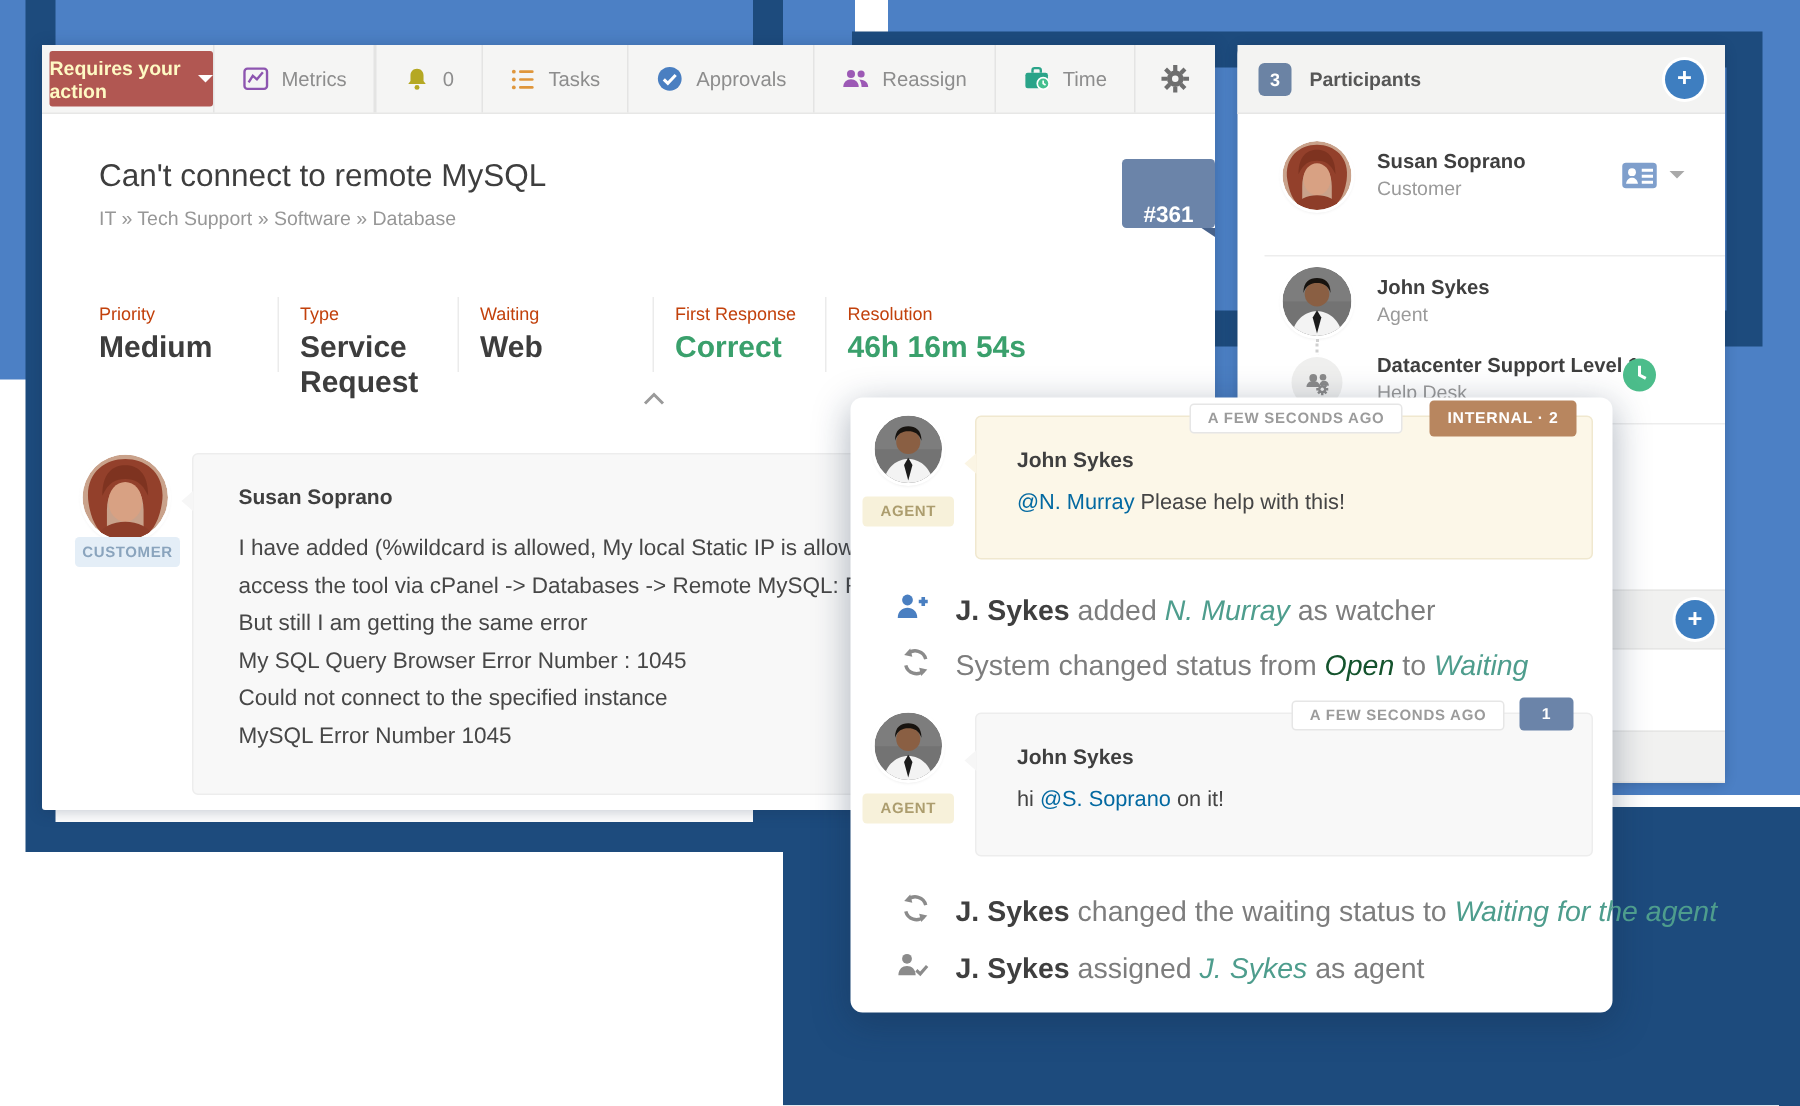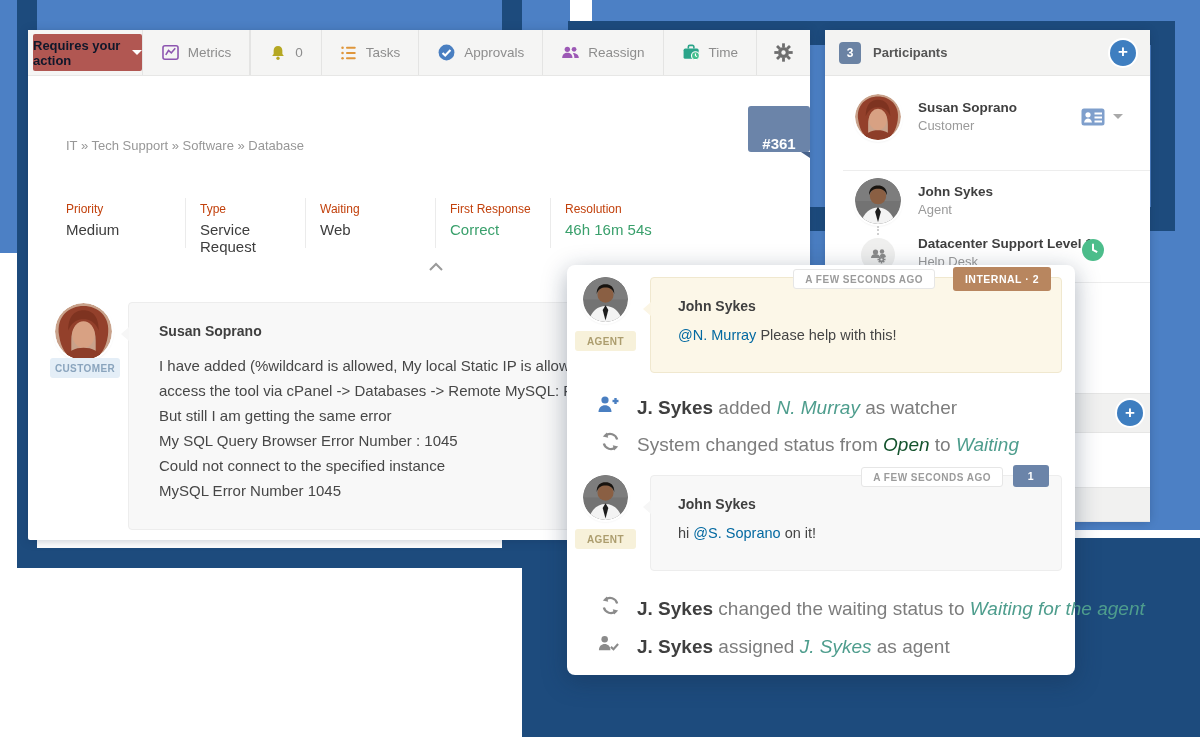--- a/index.html
+++ b/index.html
@@ -14,41 +14,41 @@
   .frame { border:24px solid #1d4b7d; background:transparent; }
 
   
   .card { background:#fff; }
   .main-card { border-radius:2px; box-shadow:0 1px 10px rgba(20,40,70,.25); }
   .side-card { border-radius:6px; box-shadow:0 1px 8px rgba(20,40,70,.25); }
   .conv-card { border-radius:8px; box-shadow:0 6px 24px rgba(20,40,70,.35); }
 
   
   .toolbar { display:flex; align-items:stretch; height:46px; background:#f5f5f4; border-bottom:1px solid #e7e7e6; }
-  .tb-btn { margin:4px 0 4px 5px; width:146px; background:#b15752; border-radius:2px; color:#0f172a;
+  .tb-btn { margin:4px 0 4px 5px; width:146px; background:#b15752; border-radius:2px; color:#fef9c3;
             font-size:13px; font-weight:bold; display:flex; align-items:center; justify-content:center; gap:9px; cursor:pointer; }
   .tb-caret { width:0; height:0; border-left:5px solid transparent; border-right:5px solid transparent; border-top:5px solid #fff; }
   .tb-item { display:flex; align-items:center; gap:8px; padding:0 18px; border-left:1px solid #e4e4e3; color:#8d8d8d; font-size:13.5px; }
   .tb-item:first-of-type { border-left:none; margin-left:8px; }
   .tb-spacer { flex:1; border-left:1px solid #e4e4e3; }
   .tb-gear { display:flex; align-items:center; padding:0 16px; border-left:1px solid #e4e4e3; }
 
   .page-title { font-size:21px; color:#3e3e3e; }
   .breadcrumb { font-size:13px; color:#979797; }
 
   .tag { background:#6b84a9; color:#fff; font-weight:bold; font-size:15px; border-radius:3px;
          display:flex; align-items:flex-end; justify-content:center; }
   .tag:after { content:""; position:absolute; right:0; bottom:-6px;
                border-top:6px solid #47628b; border-left:9px solid transparent; }
 
   .fields { display:flex; }
   .field { padding:4px 0 0 0; }
   .field + .field { border-left:1px solid #ebebeb; }
   .f-label { font-size:12px; color:#c2410c; margin-bottom:5px; }
-  .f-value { font-size:15px; font-weight:normal; color:#3d3d3d; }
+  .f-value { font-size:20px; font-weight:bold; color:#3d3d3d; }
   .f-green { color:#3aa06c; }
 
   .pill { font-size:10px; font-weight:bold; border-radius:3px; display:flex; align-items:center; justify-content:center; letter-spacing:.4px; }
   .pill-customer { background:#e4eef7; color:#8aa4bd; }
   .pill-agent { background:#f7f1da; color:#ac9d6e; }
 
   .bubble { border-radius:4px; }
   .bubble-gray { background:#f8f8f8; border:1px solid #ededed; }
   .bubble-cream { background:#fcf7e8; border:1px solid #f0e8cf; }
   .bubble:before { content:""; position:absolute; left:-8px; top:24px;
@@ -218,20 +218,21 @@
               <line x1="16.2" y1="16.2" x2="19.4" y2="19.4"></line>
             <line x1="19.4" y1="4.6" x2="16.2" y2="7.8"></line>
               <line x1="7.8" y1="16.2" x2="4.6" y2="19.4"></line>
           </g>
           <circle cx="12" cy="12" r="6.3" fill="#6e6e6e"></circle>
             <circle cx="12" cy="12" r="2.5" fill="#f5f5f4"></circle>
         </svg>
       </div>
     </div>
 
+    <div class="abs page-title" style="left:38px;top:76px;">Can't connect to remote MySQL</div>
     <div class="abs breadcrumb" style="left:38px;top:108px;">IT » Tech Support » Software » Database</div>
 
     <div class="abs tag" style="left:720px;top:76px;width:62px;height:46px;">
       <span>#361</span>
     </div>
 
     <div class="abs fields" style="left:38px;top:168px;width:720px;height:50px;">
       <div class="field" style="width:119px;">
         <div class="f-label">Priority</div>
         <div class="f-value">Medium</div>

